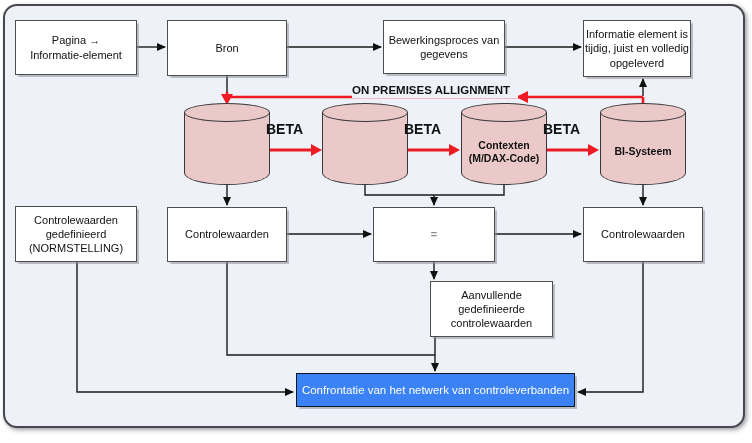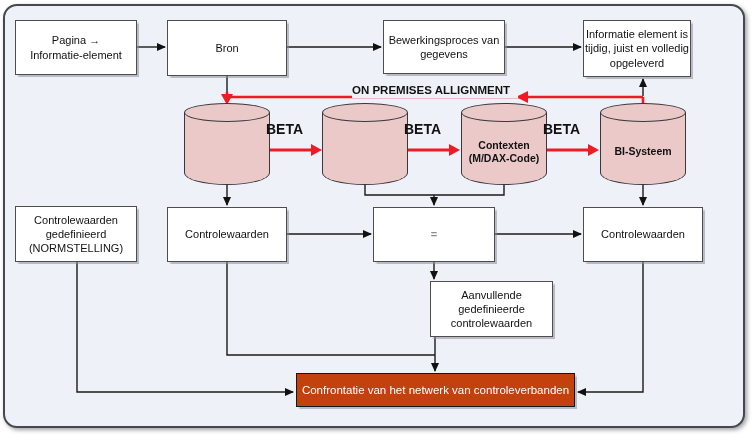--- a/index.html
+++ b/index.html
@@ -17,21 +17,21 @@
   #n-pagina{left:15px;top:20px;width:122px;height:55px;}
   #n-bron{left:167px;top:20px;width:120px;height:56px;text-align:center;}
   #n-bewerk{left:383px;top:20px;width:122px;height:54px;}
   #n-info{left:583px;top:20px;width:108px;height:57px;}
   #n-norm{left:15px;top:206px;width:122px;height:56px;}
   #n-ctrl1{left:167px;top:207px;width:120px;height:55px;}
   #n-eq{left:373px;top:207px;width:122px;height:55px;color:#8c8c8c;font-weight:bold;}
   #n-ctrl2{left:583px;top:207px;width:120px;height:55px;}
   #n-aanv{left:392px;top:281px;width:123px;height:56px;margin-left:38px;}
   #n-confront{left:296px;top:373px;width:279px;height:34px;
-              background:#c2410c;color:#ffffff;border:1px solid #0d1826;
+              background:#3b82f6;color:#ffffff;border:1px solid #0d1826;
               font-size:11.5px;}
   .cyl{position:absolute;width:86px;height:82px;z-index:2;}
   #cyl-bron{left:184px;top:103px;}
   #cyl-dwh{left:322px;top:103px;}
   #cyl-ctx{left:461px;top:103px;text-decoration:underline;}
   #cyl-bi{left:600px;top:103px;}
   .cyl-body{position:absolute;left:0;top:9px;width:100%;height:73px;
             background:#ecc9c9;border:1.5px solid #38383c;border-top:none;
             border-radius:0 0 50% 50% / 0 0 12px 12px;box-sizing:border-box;}
   .cyl-top{position:absolute;left:0;top:0;width:100%;height:19px;

